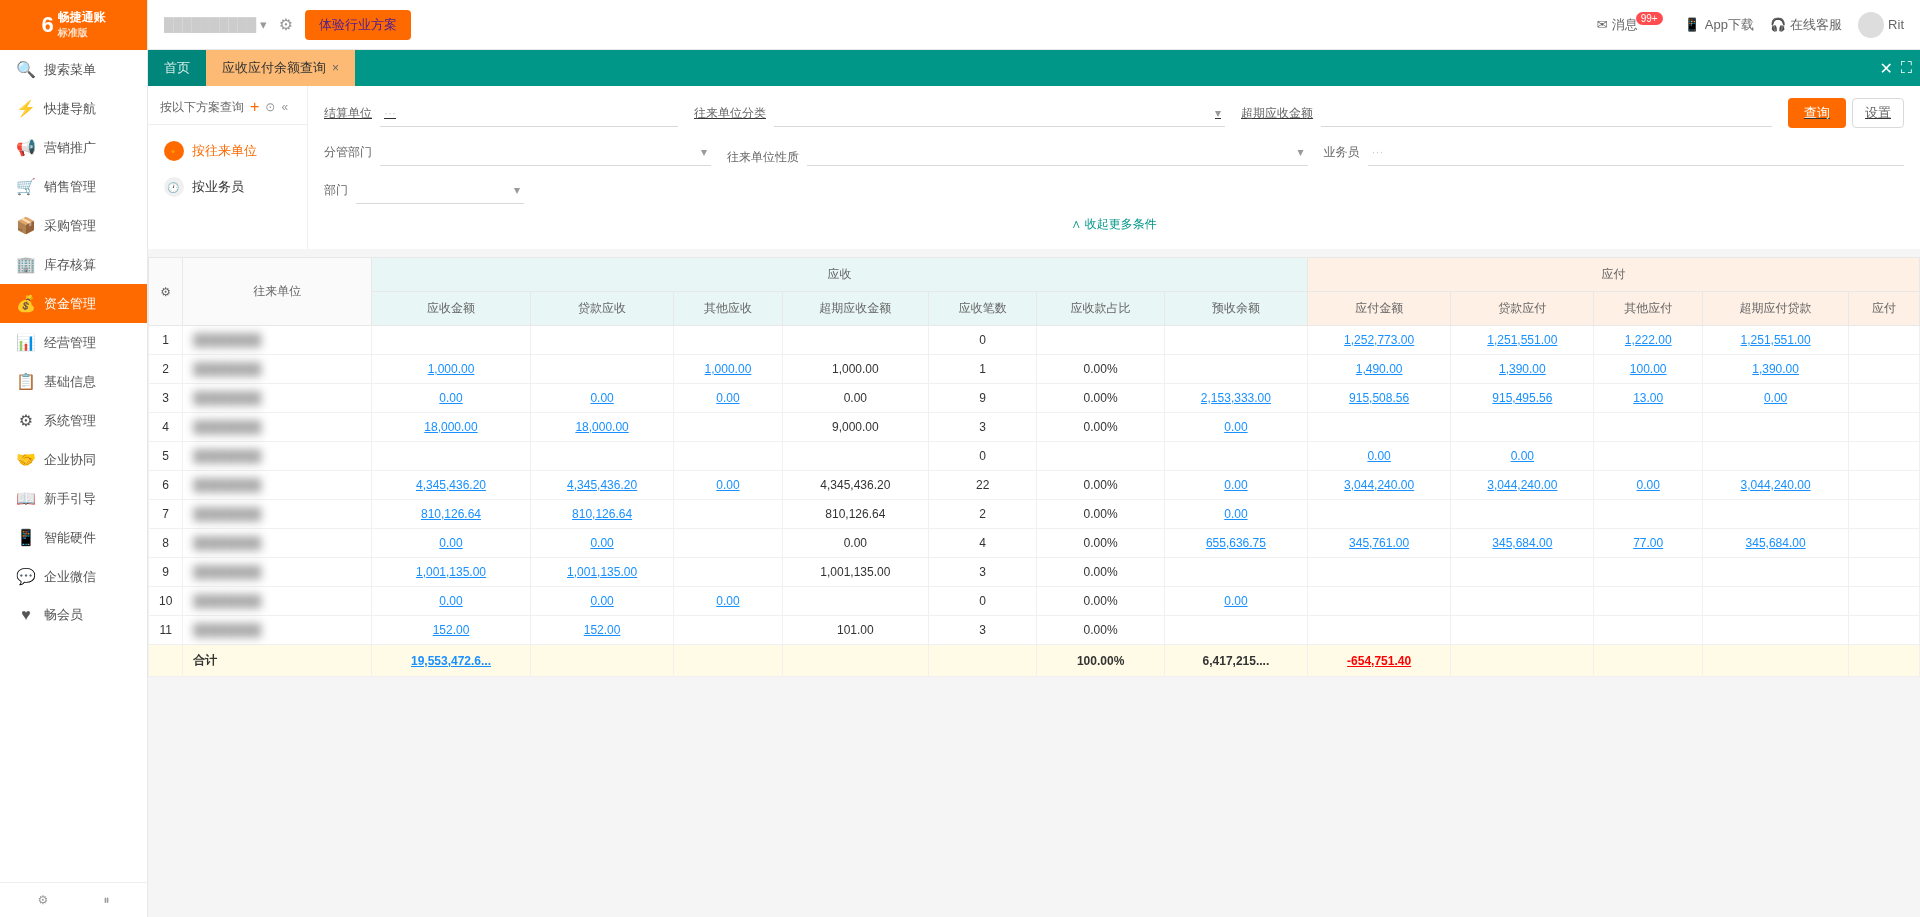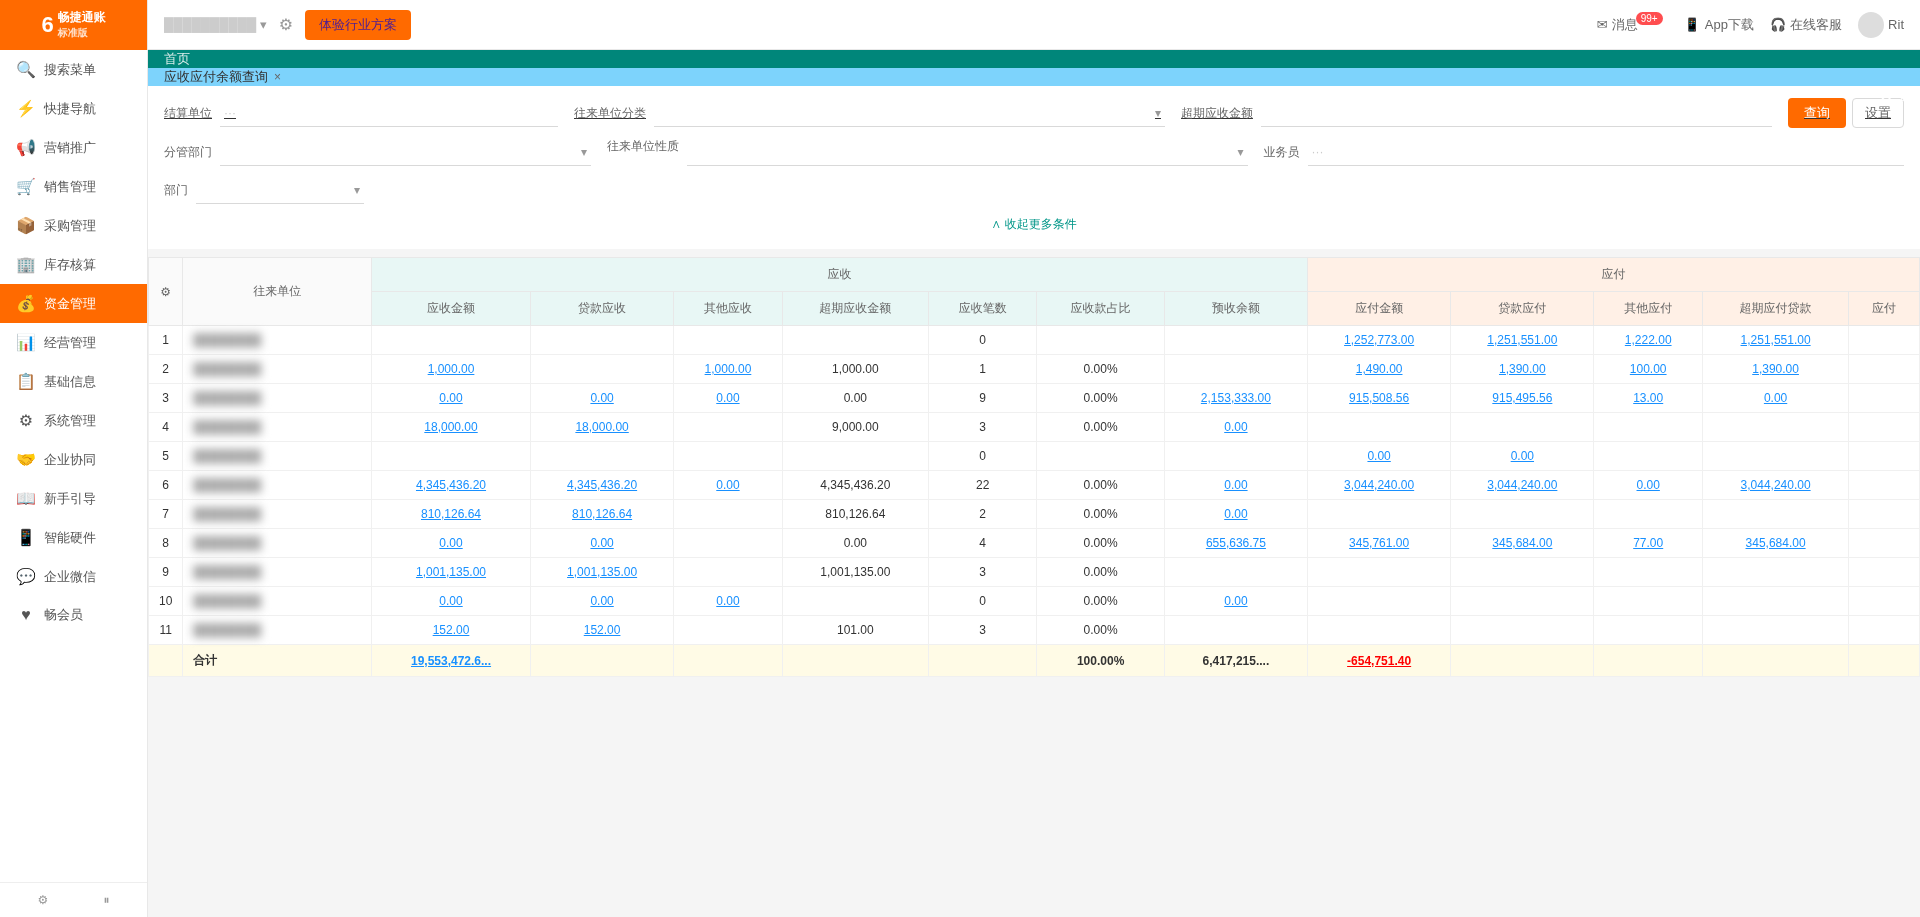--- a/index.html
+++ b/index.html
@@ -41,28 +41,28 @@
     .header-icon { color: #666; cursor: pointer; font-size: 13px; display: flex; align-items: center; gap: 4px; }
     .badge-red {
       background: #ff4d4f; color: #fff; border-radius: 10px; font-size: 10px;
       padding: 1px 5px; position: relative; top: -6px; left: -6px;
     }
     .user-avatar { width: 28px; height: 28px; border-radius: 50%; background: #ddd; }
 
     
     .tab-bar {
       position: fixed; left: 148px; top: 50px; right: 0; height: 36px;
-      background: #009688; display: flex; align-items: stretch; z-index: 99; flex-direction: column;
+      background: #009688; display: flex; align-items: stretch; z-index: 99;
     }
     .tab-item {
       padding: 0 16px; display: flex; align-items: center; cursor: pointer;
       color: rgba(255,255,255,0.85); font-size: 13px; gap: 6px;
     }
     .tab-item.home { background: rgba(0,0,0,0.1); }
-    .tab-item.active { background: #7dd3fc; color: #333; }
+    .tab-item.active { background: #fdba74; color: #333; }
     .tab-close { font-size: 12px; color: #666; cursor: pointer; }
     .tab-bar-controls { margin-left: auto; display: flex; align-items: center; padding: 0 8px; gap: 8px; }
     .tab-ctrl-btn { color: #fff; cursor: pointer; font-size: 16px; }
 
     
     .content-area {
       position: fixed; left: 148px; top: 86px; right: 0; bottom: 0;
       background: #f5f5f5; overflow: auto;
     }
 
@@ -225,20 +225,36 @@
     <span class="tab-ctrl-btn">⛶</span>
   </div>
 </div>
 
 <div class="content-area">
   <div class="page-container">
 
 
     <div style="display:flex; background:#fff; margin-bottom:8px; position:relative;">
 
+      <div style="width:160px; border-right:1px solid #eee; padding:12px 0;">
+        <div style="display:flex; align-items:center; padding:0 12px 8px; gap:6px; font-size:12px; color:#666; border-bottom:1px solid #eee; margin-bottom:8px;">
+          <span>按以下方案查询</span>
+          <span style="color:#ff6a00;cursor:pointer;font-size:16px;">+</span>
+          <span style="color:#999;cursor:pointer;">⊙</span>
+          <span style="color:#999;cursor:pointer;">«</span>
+        </div>
+        <div class="query-sidebar-item active">
+          <span style="width:20px;height:20px;border-radius:50%;background:#ff6a00;color:#fff;display:flex;align-items:center;justify-content:center;font-size:10px;flex-shrink:0;">🔸</span>
+          <span>按往来单位</span>
+        </div>
+        <div class="query-sidebar-item">
+          <span style="width:20px;height:20px;border-radius:50%;background:#f0f0f0;color:#666;display:flex;align-items:center;justify-content:center;font-size:10px;flex-shrink:0;">🕐</span>
+          <span>按业务员</span>
+        </div>
+      </div>
 
       <div style="flex:1; padding:12px 16px;">
 
         <div style="display:flex; align-items:center; gap:16px; margin-bottom:10px;text-decoration:underline;">
           <div style="display:flex; align-items:center; flex:1; gap:8px;">
             <span style="color:#666;font-size:12px;white-space:nowrap;">结算单位</span>
             <div style="flex:1;height:28px;border-bottom:1px solid #d9d9d9;display:flex;align-items:center;justify-content:space-between;padding:0 4px;">
               <span style="color:#ccc;">···</span>
             </div>
           </div>
@@ -260,21 +276,21 @@
         </div>
 
         <div style="display:flex; align-items:center; gap:16px; margin-bottom:10px;">
           <div style="display:flex; align-items:center; flex:1; gap:8px;">
             <span style="color:#666;font-size:12px;white-space:nowrap;">分管部门</span>
             <div style="flex:1;height:28px;border-bottom:1px solid #d9d9d9;display:flex;align-items:center;justify-content:space-between;padding:0 4px;">
               <span></span>
               <span style="color:#999;">▾</span>
             </div>
           </div>
-          <div style="display:flex; align-items:flex-start; flex:1.5; gap:8px;">
+          <div style="display:flex; align-items:flex-end; flex:1.5; gap:8px;">
             <span style="color:#666;font-size:12px;white-space:nowrap;">往来单位性质</span>
             <div style="flex:1;height:28px;border-bottom:1px solid #d9d9d9;display:flex;align-items:center;justify-content:space-between;padding:0 4px;">
               <span></span>
               <span style="color:#999;">▾</span>
             </div>
           </div>
           <div style="display:flex; align-items:center; flex:1.5; gap:8px;">
             <span style="color:#666;font-size:12px;white-space:nowrap;">业务员</span>
             <div style="flex:1;height:28px;border-bottom:1px solid #d9d9d9;display:flex;align-items:center;justify-content:space-between;padding:0 4px;">
               <span style="color:#ccc;">···</span>

